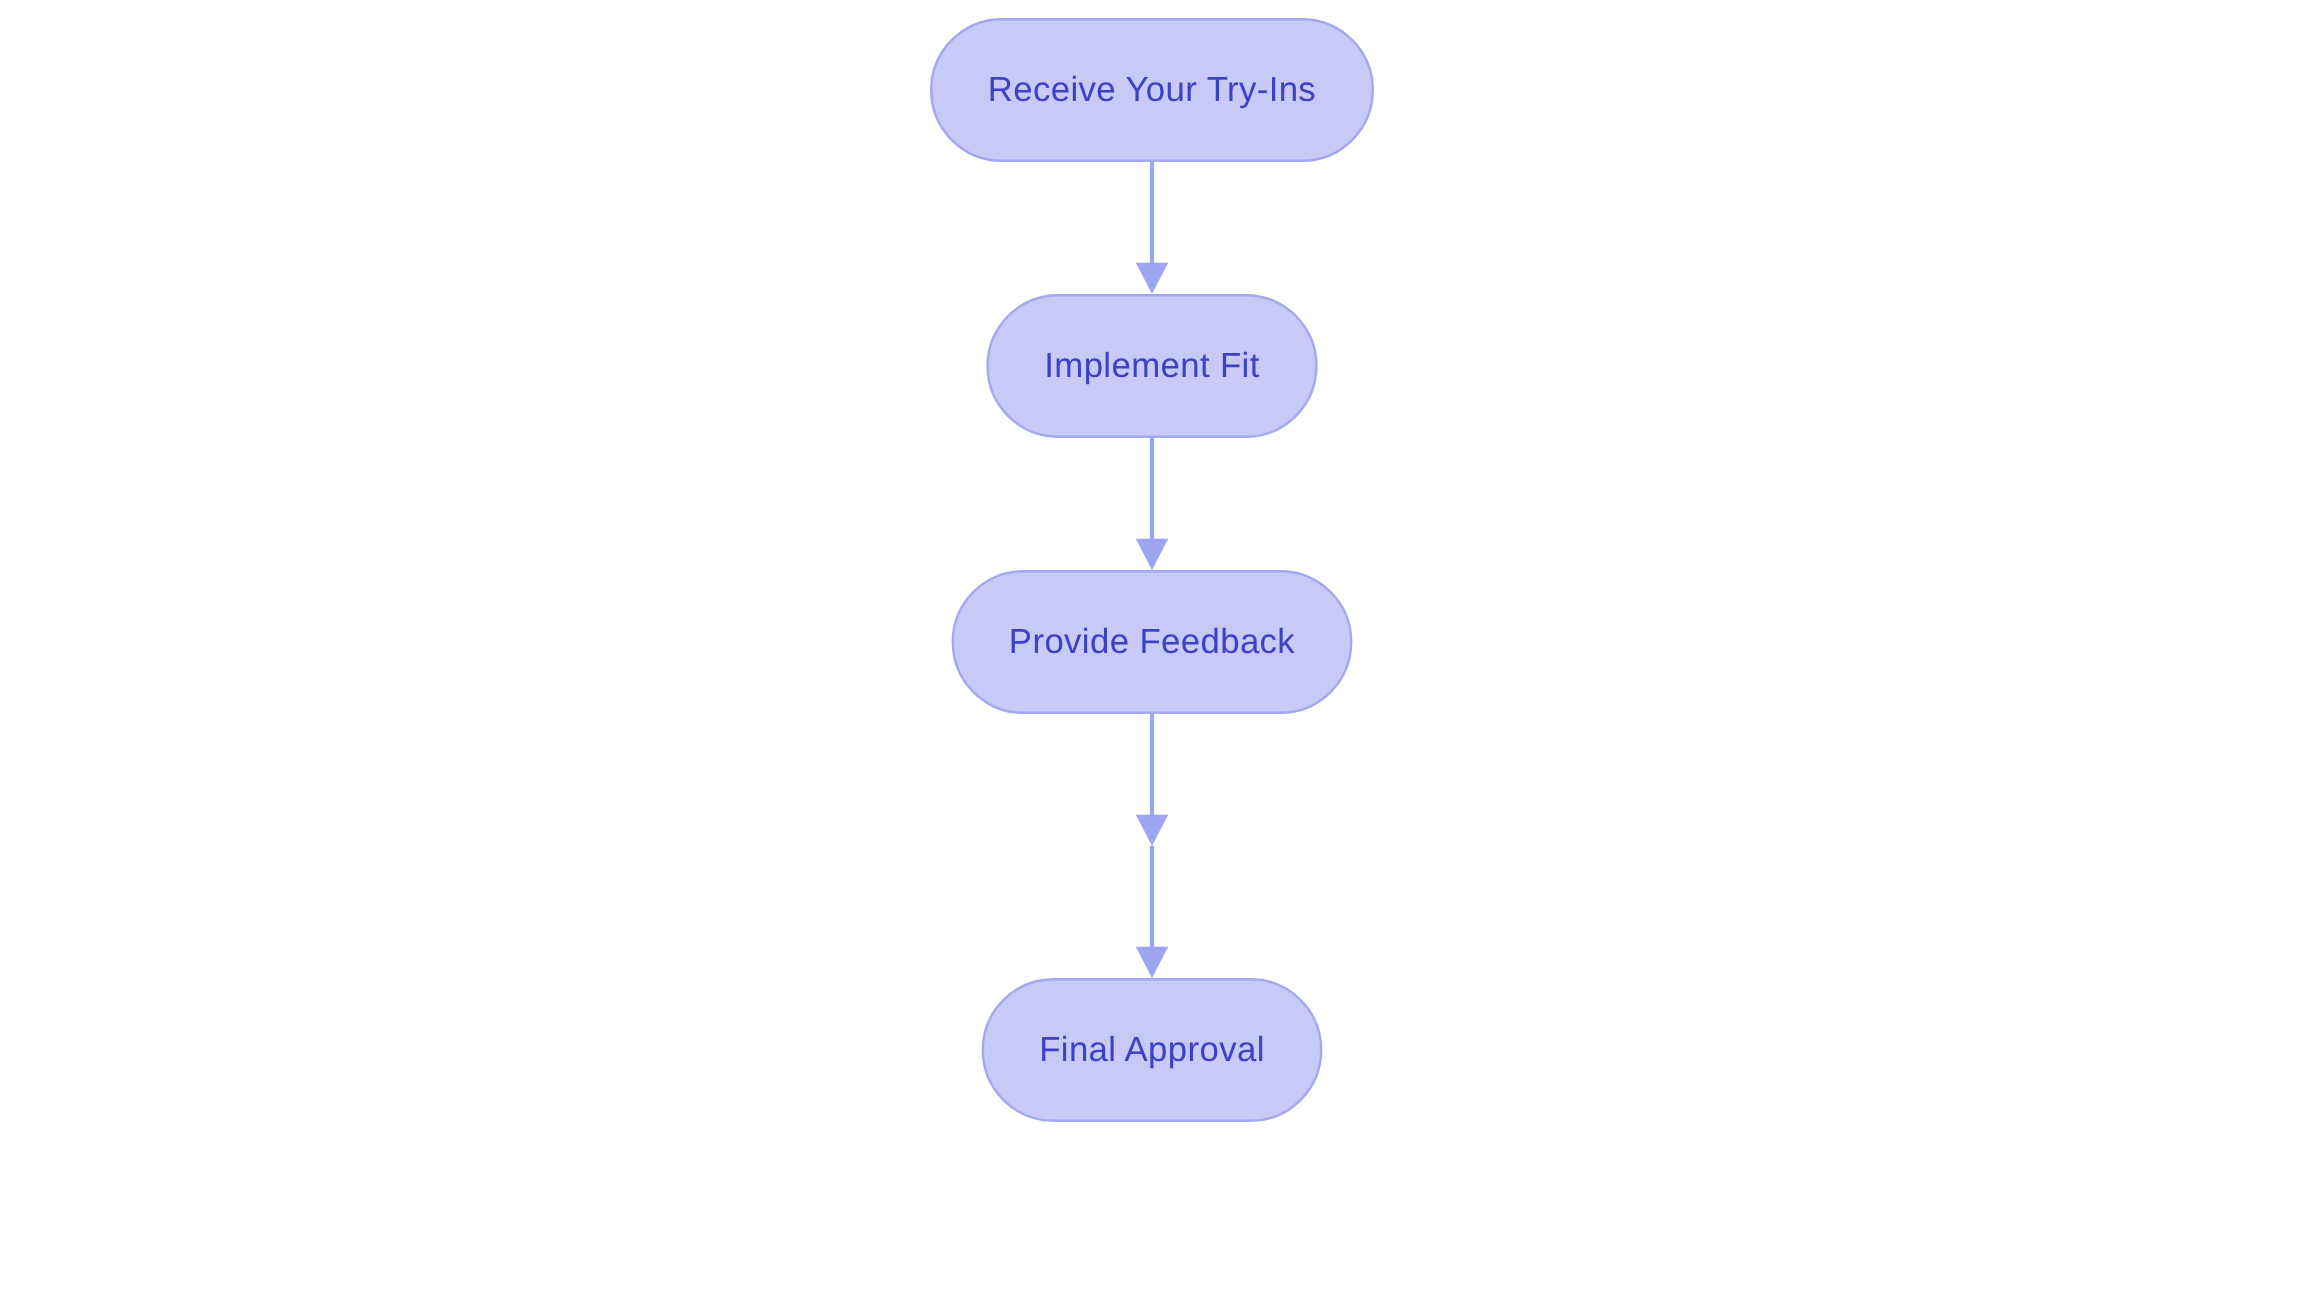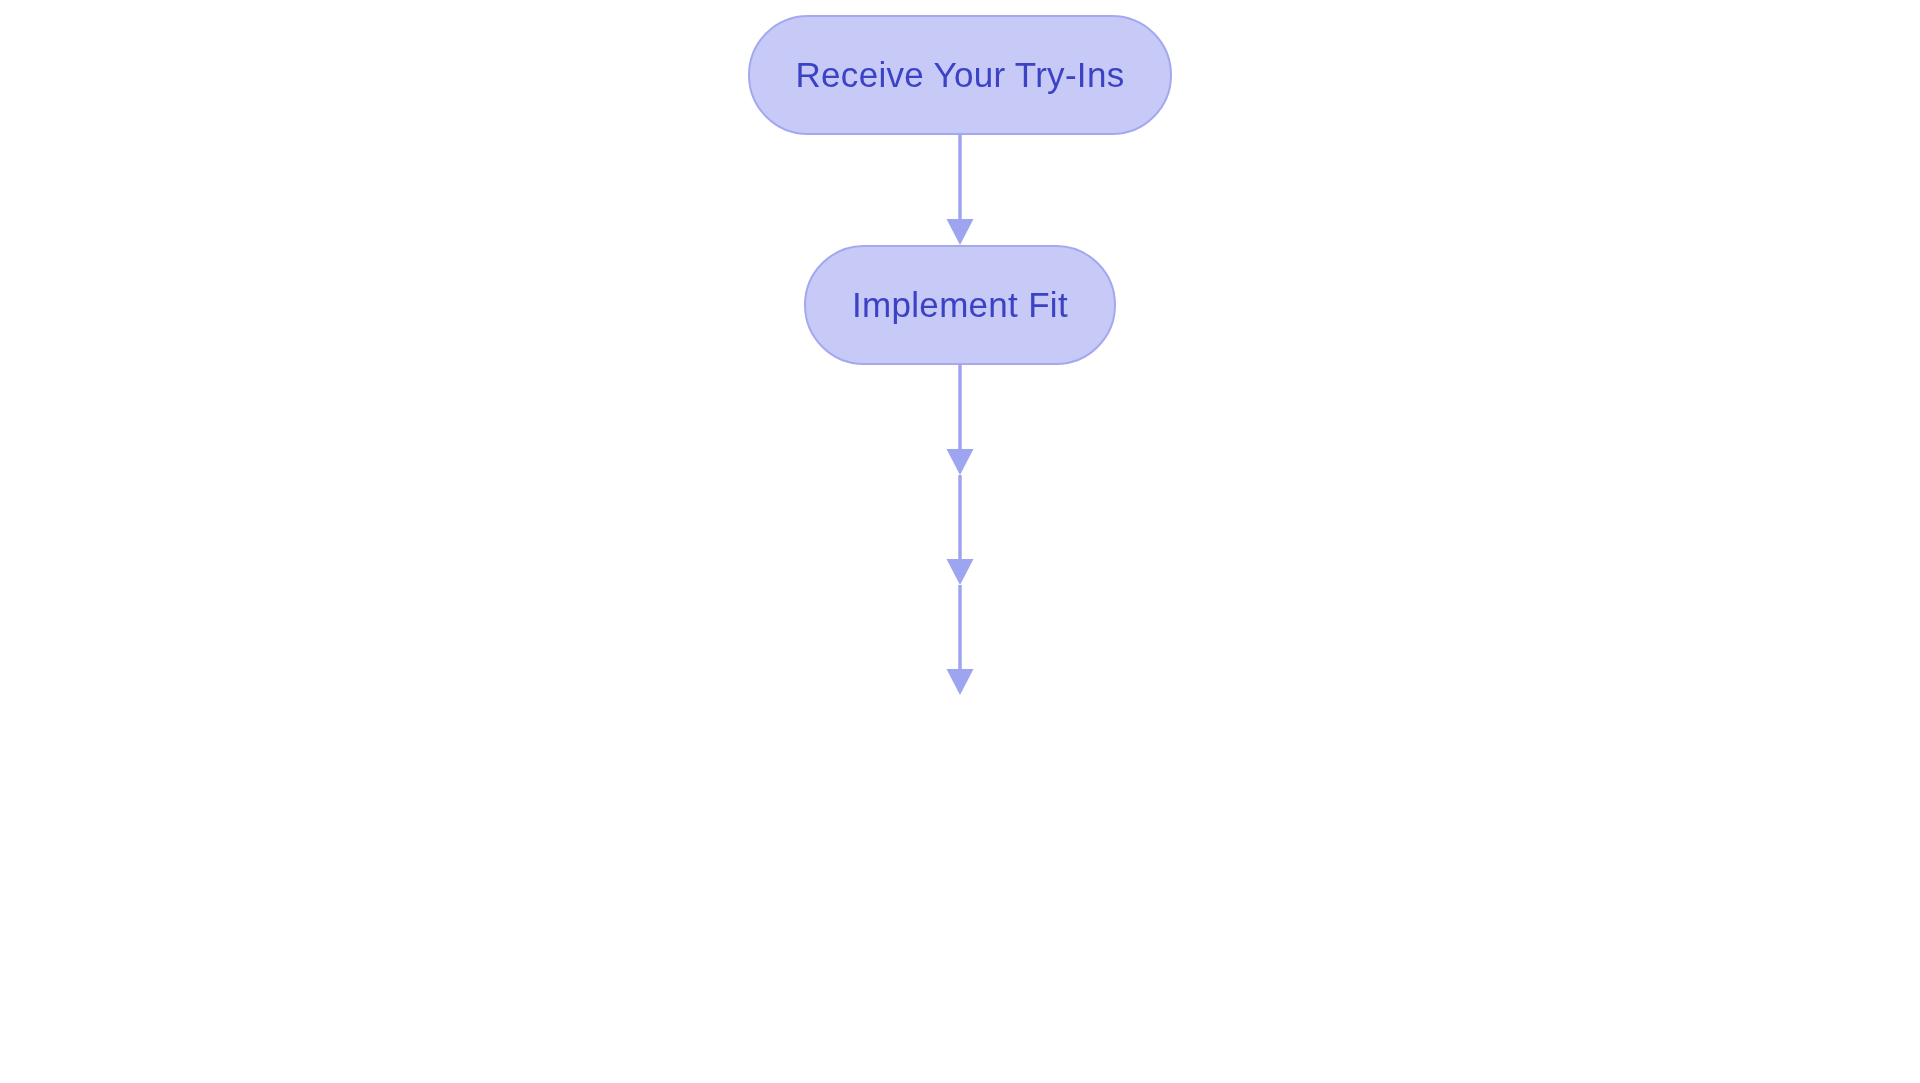--- a/index.html
+++ b/index.html
@@ -31,21 +31,21 @@
     padding: 0 46px;
     border-radius: 60px;
     background: var(--node-fill);
     border: 2px solid var(--node-border);
     display: flex;
     align-items: center;
     justify-content: center;
     flex: 0 0 auto;
   }
   .node-label {
-    font-size: 35px;
+    font-size: 29px;
     font-weight: 400;
     letter-spacing: 0.3px;
     color: var(--node-text);
     white-space: nowrap;
     text-align: center;
   }
   .arrow {
     flex: 0 0 auto;
     display: block;
   }
@@ -73,26 +73,32 @@
 
   <div class="node">
     <span class="node-label">Implement Fit</span>
   </div>
 
   <svg class="arrow" width="30" height="110" viewBox="0 0 30 110">
     <line x1="15" y1="0" x2="15" y2="86"></line>
     <polygon points="1.5,84 28.5,84 15,110"></polygon>
   </svg>
 
+  <div class="node">
+    <span class="node-label">Provide Feedback</span>
+  </div>
 
   <svg class="arrow" width="30" height="110" viewBox="0 0 30 110">
     <line x1="15" y1="0" x2="15" y2="86"></line>
     <polygon points="1.5,84 28.5,84 15,110"></polygon>
   </svg>
 
 
   <svg class="arrow" width="30" height="110" viewBox="0 0 30 110">
     <line x1="15" y1="0" x2="15" y2="86"></line>
     <polygon points="1.5,84 28.5,84 15,110"></polygon>
   </svg>
 
+  <div class="node">
+    <span class="node-label">Final Approval</span>
+  </div>
 
 </div>
 
 </body></html>

